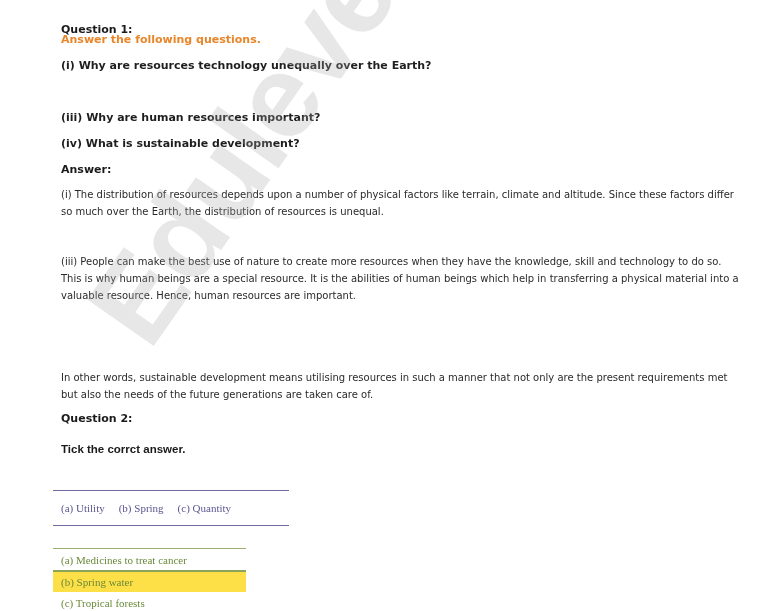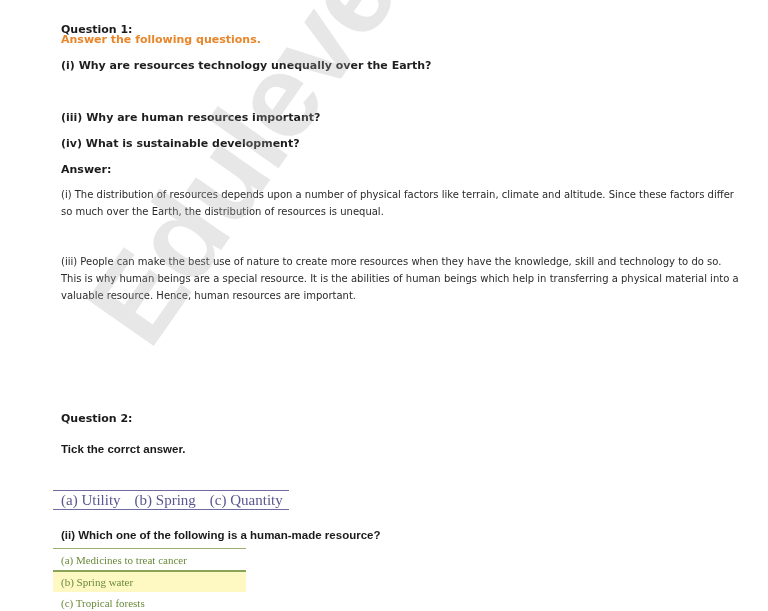--- a/index.html
+++ b/index.html
@@ -11,33 +11,33 @@
   }
   .page { position: absolute; left: 0; top: 0; width: 768px; height: 611px; }
   .line { position: absolute; left: 61px; white-space: nowrap; }
   .h-q { font-weight: bold; font-size: 11px; color: #1a1a1a; }
   .h-orange { font-weight: bold; font-size: 11px; color: #e8862a; }
   .q { font-weight: bold; font-size: 11px; color: #1e1e1e; }
   .p { font-size: 10px; color: #2a2a2a; line-height: 17px; white-space: normal; width: 680px; }
   .q2 { font-family: "Liberation Sans", sans-serif; font-weight: bold; font-size: 11.5px; color: #1a1a1a; text-align: right; }
 
   .opt-table1 {
-    position: absolute; left: 53px; top: 490px; width: 236px; height: 20px;
+    position: absolute; left: 53px; top: 490px; width: 236px; height: 36px;
     border-top: 1.5px solid #6e6aa0; border-bottom: 1.5px solid #6e6aa0;
-    font-family: "Liberation Serif", serif; font-size: 15px; color: #5b5690;
+    font-family: "Liberation Serif", serif; font-size: 11px; color: #5b5690;
     display: flex; align-items: center; gap: 14px; padding-left: 8px; box-sizing: border-box;
   }
   .opt-table2 { position: absolute; left: 53px; top: 548px; width: 193px; }
   .opt-row {
     height: 22px; display: flex; align-items: center; padding-left: 8px;
     font-family: "Liberation Serif", serif; font-size: 11px; color: #6a8a3a;
     box-sizing: border-box;
   }
   .opt-row.r1 { border-top: 1px solid #9ab070; }
-  .opt-row.r2 { border-top: 2px solid #8aa45a; background: #fef9c3; }
+  .opt-row.r2 { border-top: 2px solid #8aa45a; background: #fde047; }
   .opt-row.r3 { }
 
   .watermark {
     position: absolute; left: 60px; top: 290px;
     font-family: "Liberation Sans", sans-serif; font-weight: bold;
     font-size: 118px; color: rgba(170,170,170,0.28);
     transform: rotate(-55deg); transform-origin: left top;
     white-space: nowrap; pointer-events: none; letter-spacing: -2px;
   }
 </style>
@@ -50,31 +50,31 @@
   <div class="line h-orange" style="top:33px">Answer the following questions.</div>
 
   <div class="line q" style="top:59px">(i) Why are resources technology unequally over the Earth?</div>
   <div class="line q" style="top:111px">(iii) Why are human resources important?</div>
   <div class="line q" style="top:137px">(iv) What is sustainable development?</div>
 
   <div class="line h-q" style="top:163px">Answer:</div>
 
   <div class="line p" style="top:186px">(i) The distribution of resources depends upon a number of physical factors like terrain, climate and altitude. Since these factors differ so much over the Earth, the distribution of resources is unequal.</div>
   <div class="line p" style="top:253px">(iii) People can make the best use of nature to create more resources when they have the knowledge, skill and technology to do so. This is why human beings are a special resource. It is the abilities of human beings which help in transferring a physical material into a valuable resource. Hence, human resources are important.</div>
+  <div class="line p" style="top:369px">In other words, sustainable development means utilising resources in such a manner that not only are the present requirements met but also the needs of the future generations are taken care of.</div>
 
   <div class="line h-q" style="top:412px">Question 2:</div>
   <div class="line q2" style="top:443px">Tick the corrct answer.</div>
 
   <div class="opt-table1">
     <span>(a) Utility</span>
     <span>(b) Spring</span>
     <span>(c) Quantity</span>
   </div>
 
-  <div class="line q2" style="top:529px">(ii) Which one of the following is a human-made resource?</div>
   <div class="opt-table2">
     <div class="opt-row r1">(a) Medicines to treat cancer</div>
     <div class="opt-row r2">(b) Spring water</div>
     <div class="opt-row r3">(c) Tropical forests</div>
   </div>
 
   <div class="watermark">Edulevel.com</div>
 </div>
 
 </body></html>

